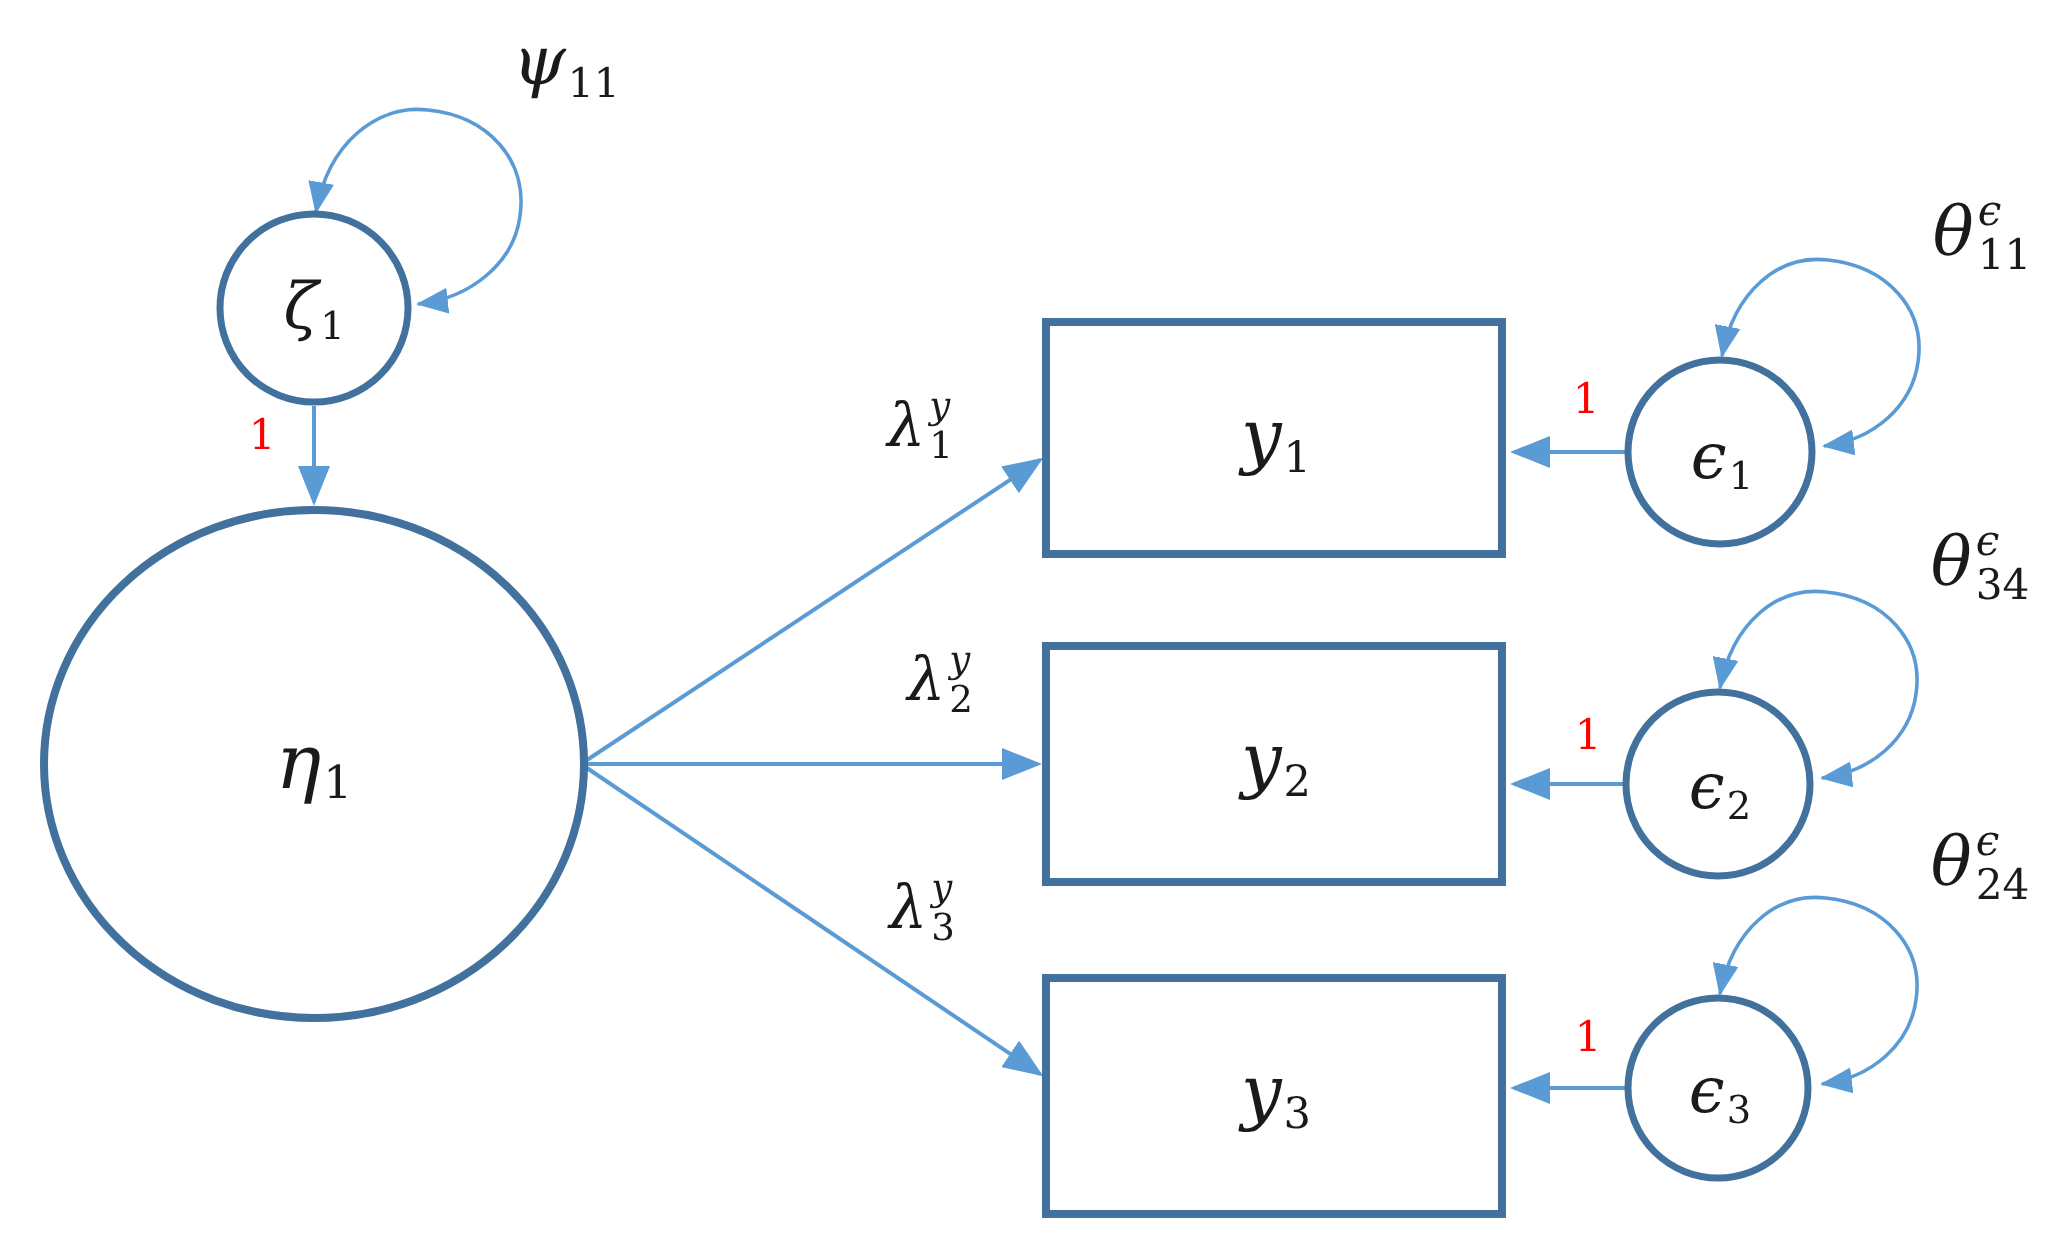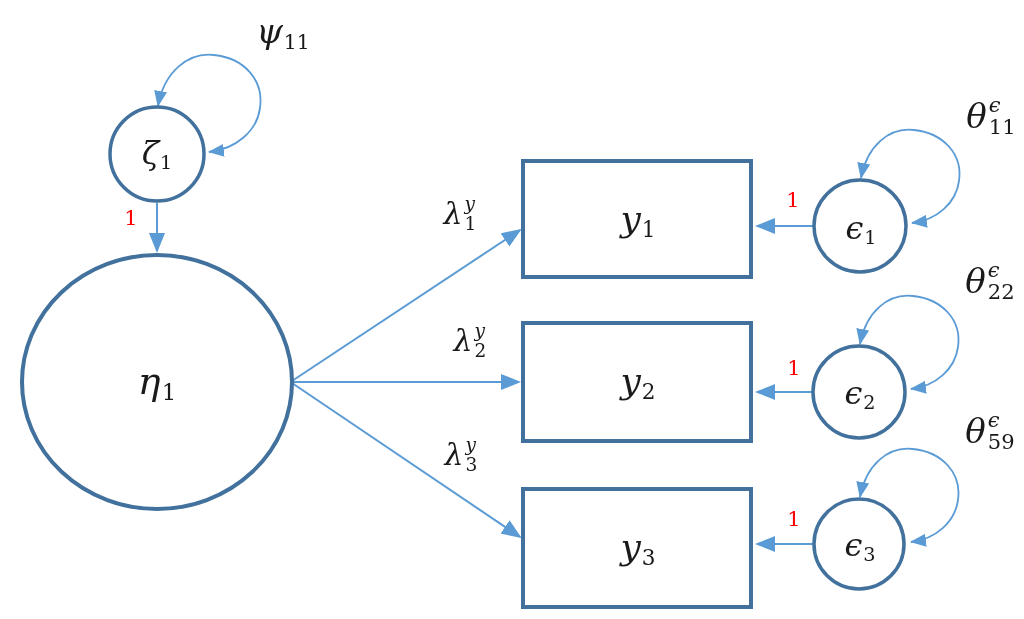--- a/index.html
+++ b/index.html
@@ -144,28 +144,28 @@
     <span>θ</span>
     <span class="stack">
         <span class="sp">ϵ</span>
         <span class="sb">11</span>
       </span>
   </div>
   <div class="lbl fs34" style="left:990px;top:281px">
     <span>θ</span>
     <span class="stack">
         <span class="sp">ϵ</span>
-        <span class="sb">22</span>
+        <span class="sb">34</span>
       </span>
   </div>
   <div class="lbl fs34" style="left:990px;top:431px">
     <span>θ</span>
     <span class="stack">
         <span class="sp">ϵ</span>
-        <span class="sb">59</span>
+        <span class="sb">24</span>
       </span>
   </div>
 
   <div class="lbl fixed1" style="left:131px;top:218px">
     <span>1</span>
   </div>
   <div class="lbl fixed1" style="left:793px;top:200px">
     <span>1</span>
   </div>
   <div class="lbl fixed1" style="left:794px;top:368px">

